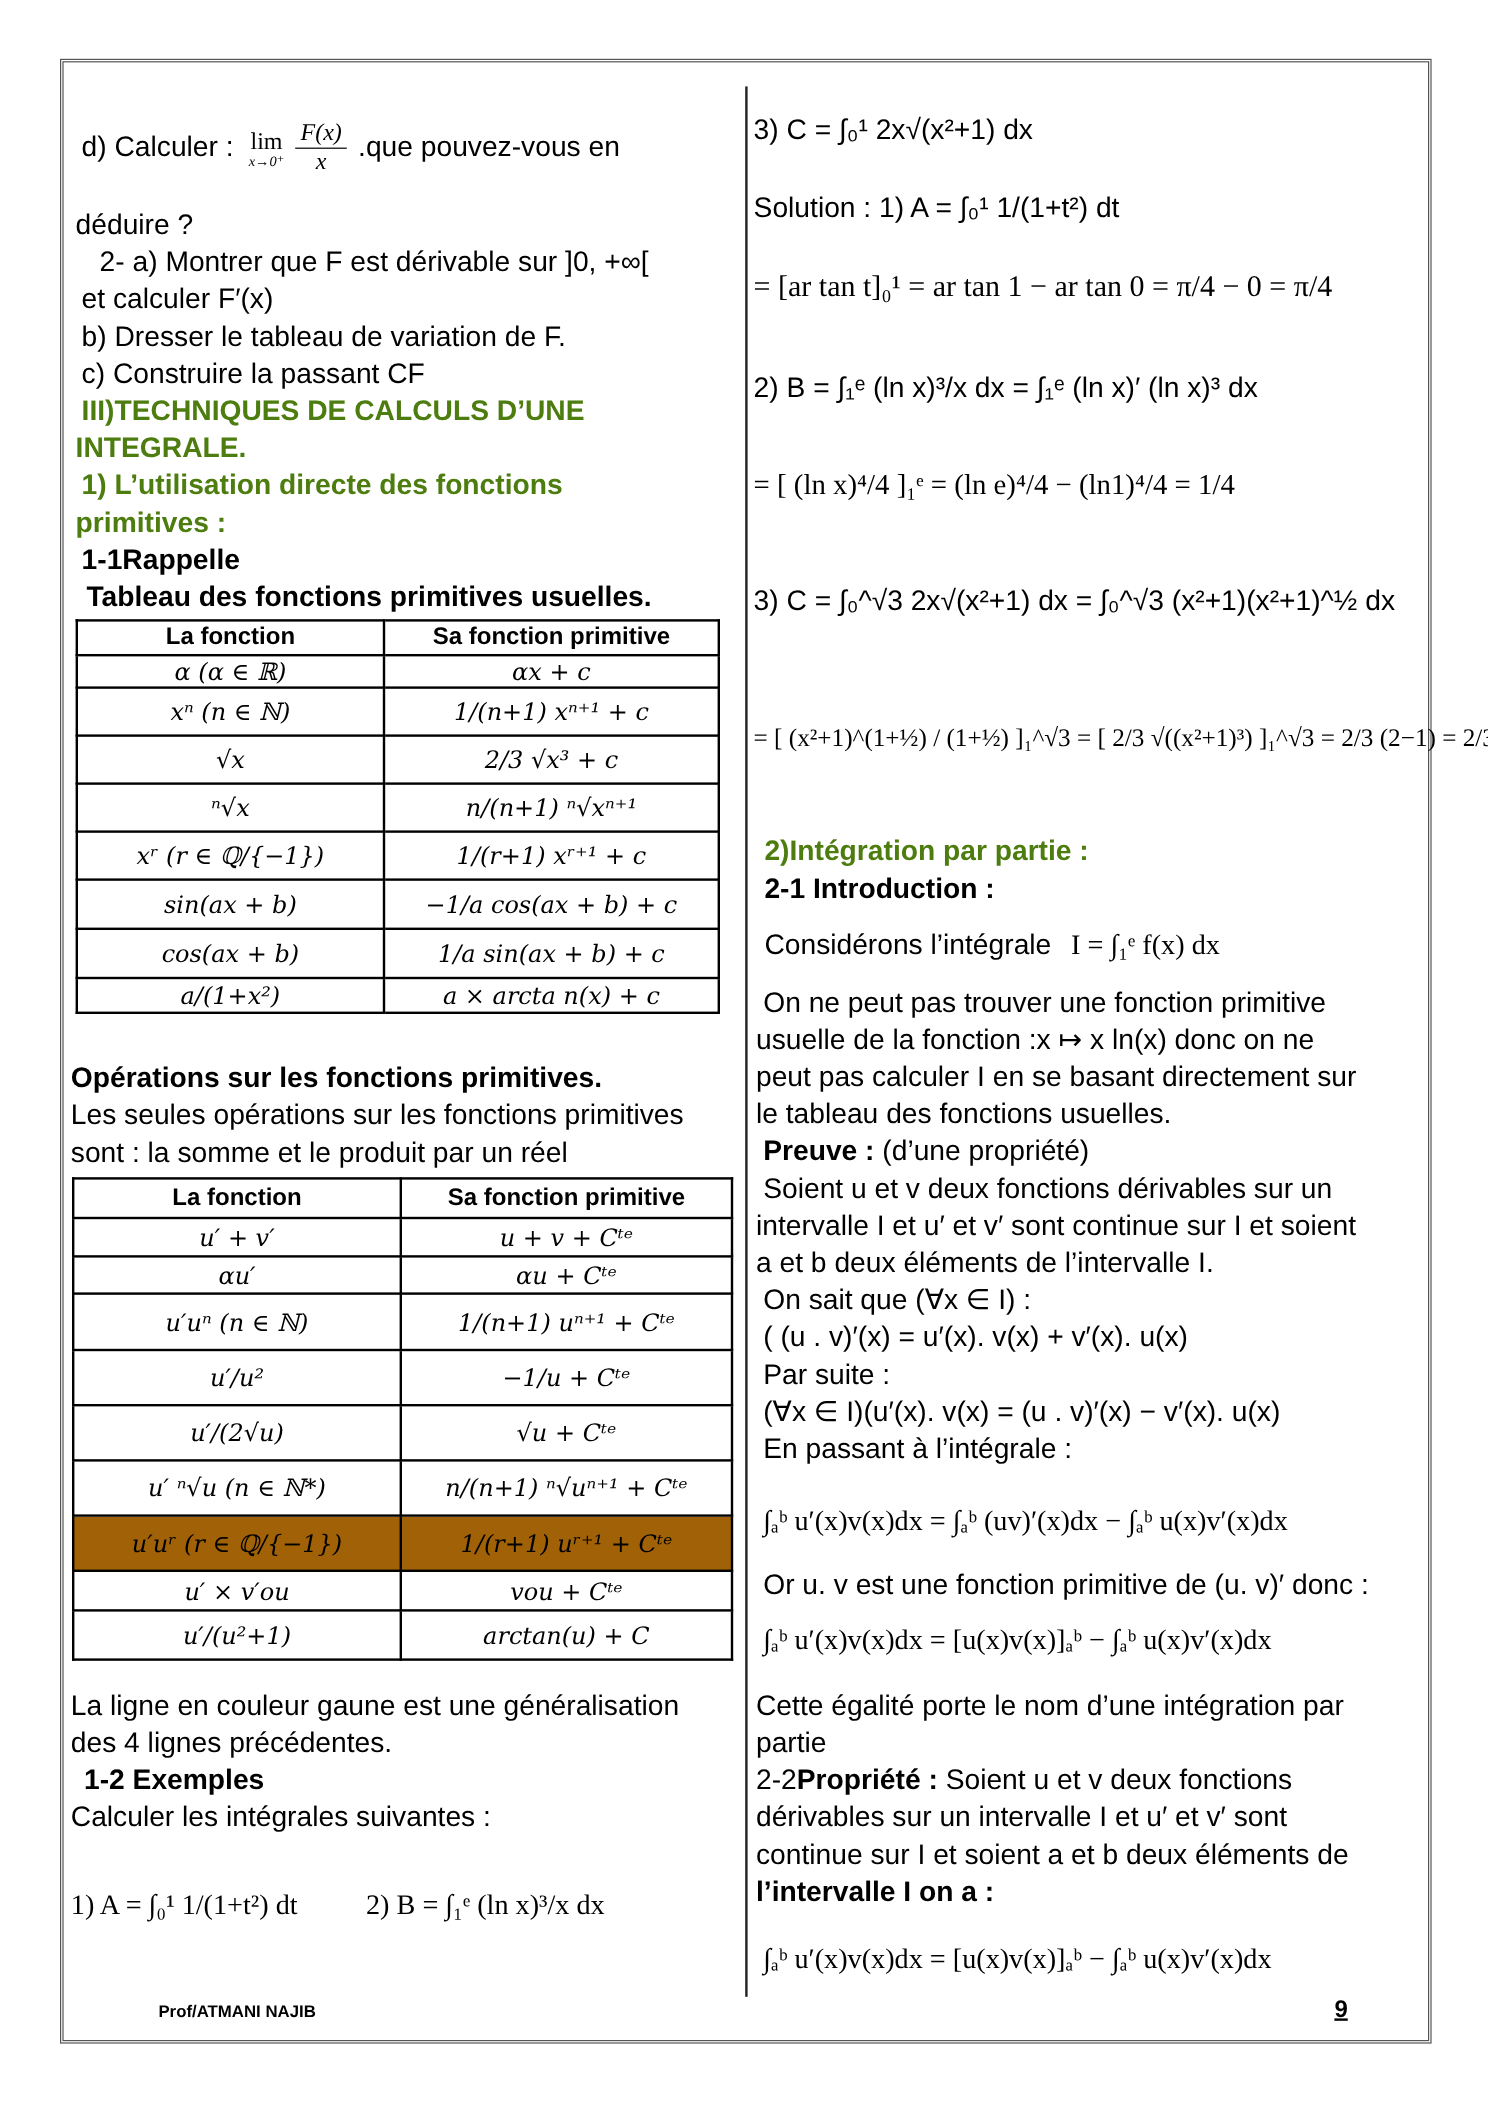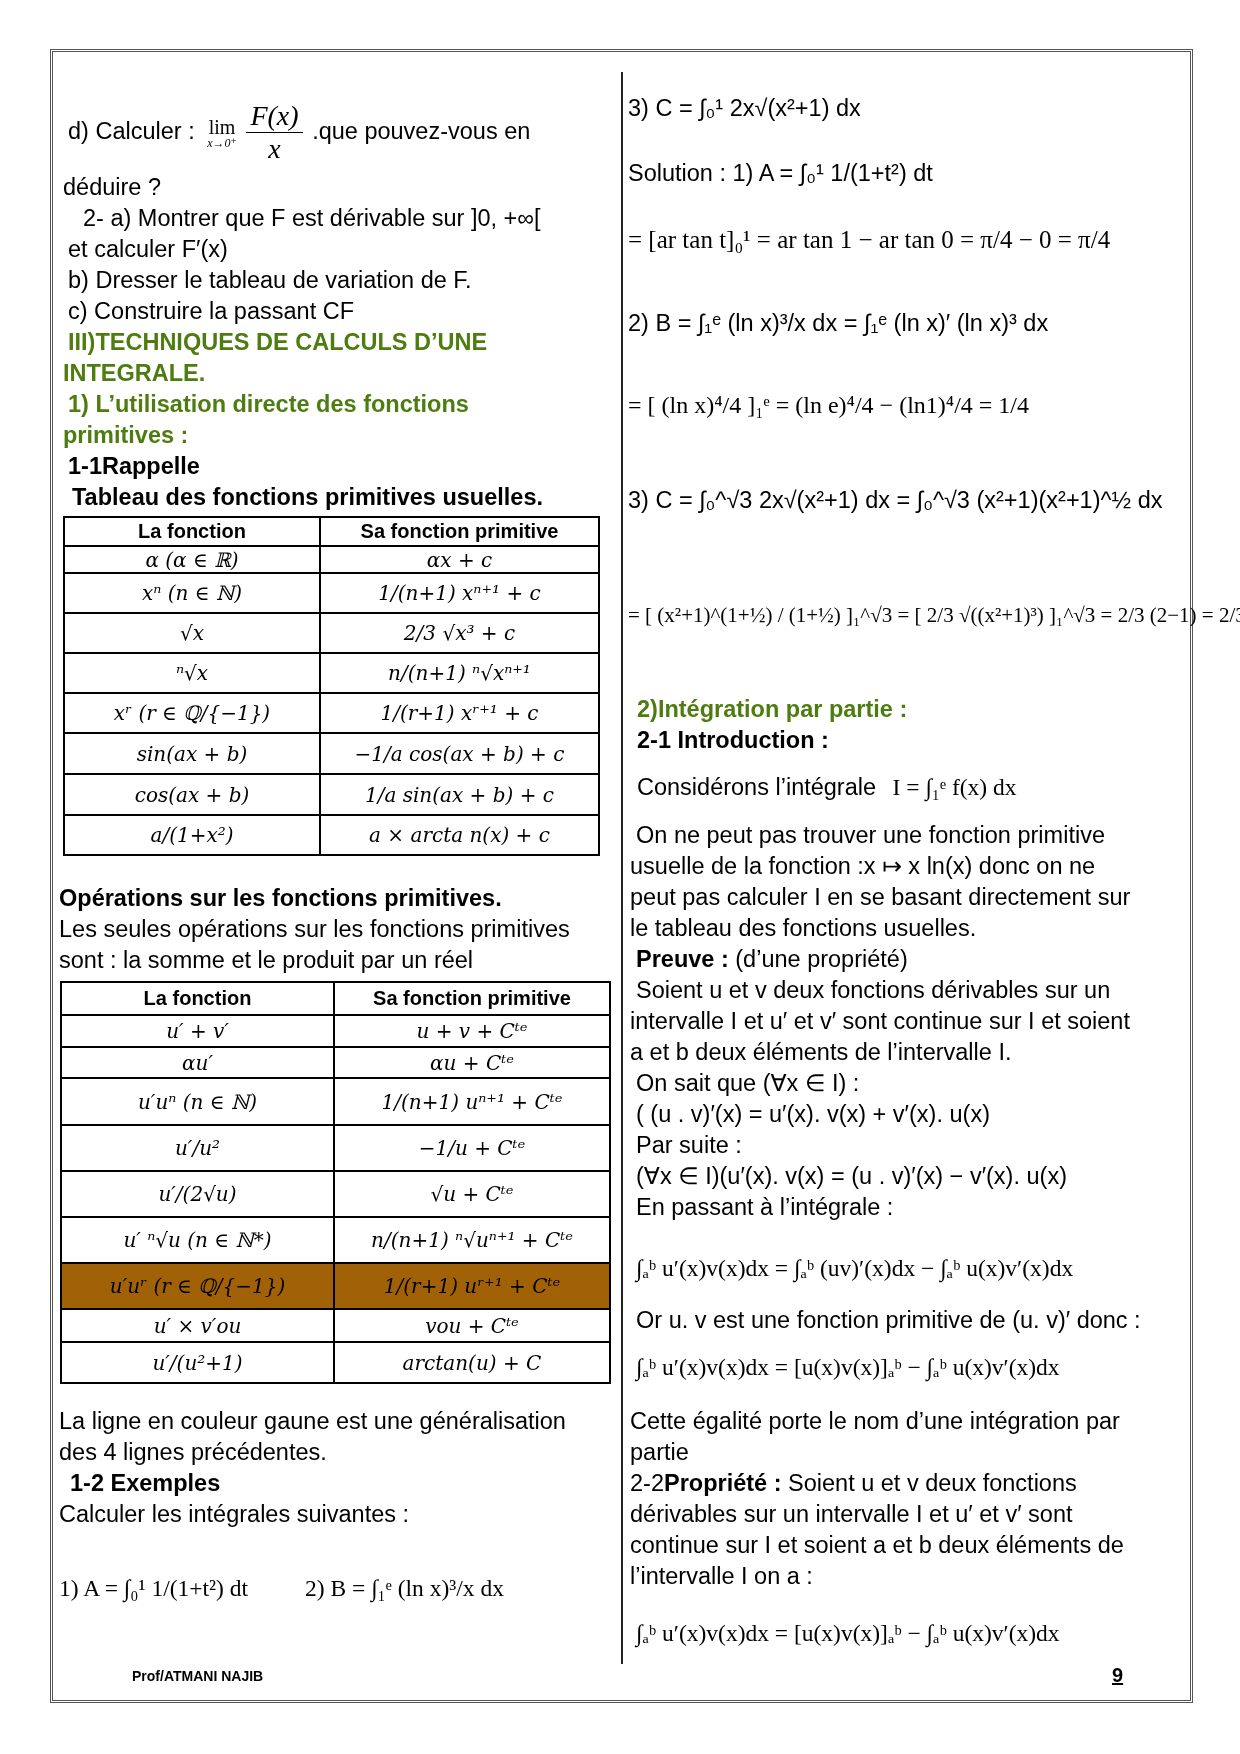--- a/index.html
+++ b/index.html
@@ -45,21 +45,21 @@
 
 <div class="frame"></div>
 <div class="col-divider"></div>
 
 <div class="line" style="left:68px; top:100px;">
   <span>d) Calculer :</span>
   <span class="mathr" style="display:inline-flex;flex-direction:column;align-items:center;vertical-align:middle;font-size:20px;line-height:1;margin-left:6px;">
     <span>lim</span>
     <span style="font-size:12px;font-style:italic;">x→0⁺</span>
   </span>
-  <span class="frac math" style="font-size:28px;">
+  <span class="frac math" style="font-size:20px;">
     <span class="num">F(x)</span>
     <span class="den">x</span>
   </span>
   <span>.que pouvez-vous en</span>
 </div>
 <div class="line" style="left:63px; top:172px;">déduire ?</div>
 <div class="line" style="left:68px; top:203px;margin-left:15px;">2- a) Montrer que F est dérivable sur ]0, +∞[</div>
 <div class="line" style="left:68px; top:234px;">et calculer F′(x)</div>
 <div class="line" style="left:68px; top:265px;">b) Dresser le tableau de variation de F.</div>
 <div class="line" style="left:68px; top:296px;">c) Construire la passant CF</div>
@@ -101,21 +101,21 @@
         <td>1/(r+1) xʳ⁺¹ + c</td>
       </tr>
   <tr style="height:41px">
         <td>sin(ax + b)</td>
         <td>−1/a cos(ax + b) + c</td>
       </tr>
   <tr style="height:41px">
         <td>cos(ax + b)</td>
         <td>1/a sin(ax + b) + c</td>
       </tr>
-  <tr style="height:40px">
+  <tr style="height:29px">
         <td>a/(1+x²)</td>
         <td>a × arcta n(x) + c</td>
       </tr>
 </tbody>
   </table>
 
 <div class="line bold" style="left:59px; top:883px;">Opérations sur les fonctions primitives.</div>
 <div class="line" style="left:59px; top:914px;">Les seules opérations sur les fonctions primitives</div>
 <div class="line" style="left:59px; top:945px;">sont : la somme et le produit par un réel</div>
 
@@ -209,17 +209,17 @@
 <div class="line" style="left:636px; top:1305px;">Or u. v est une fonction primitive de (u. v)′ donc :</div>
 <div class="line mathr" style="left:636px; top:1352px;">∫ₐᵇ u′(x)v(x)dx = [u(x)v(x)]ₐᵇ − ∫ₐᵇ u(x)v′(x)dx</div>
 <div class="line" style="left:630px; top:1406px;">Cette égalité porte le nom d’une intégration par</div>
 <div class="line" style="left:630px; top:1437px;">partie</div>
 <div class="line" style="left:630px; top:1468px;">
   <span>2-2</span><span class="bold">Propriété :</span>
   <span>Soient u et v deux fonctions</span>
 </div>
 <div class="line" style="left:630px; top:1499px;">dérivables sur un intervalle I et u′ et v′ sont</div>
 <div class="line" style="left:630px; top:1530px;">continue sur I et soient a et b deux éléments de</div>
-<div class="line" style="left:630px; top:1561px;">l’intervalle I on a :</div>
+<div class="line" style="left:630px; top:1561px;font-weight:bold;">l’intervalle I on a :</div>
 <div class="line mathr" style="left:636px; top:1618px;">∫ₐᵇ u′(x)v(x)dx = [u(x)v(x)]ₐᵇ − ∫ₐᵇ u(x)v′(x)dx</div>
 
 <div class="footer-name">Prof/ATMANI NAJIB</div>
 <div class="page-num">9</div>
 
 </body></html>

